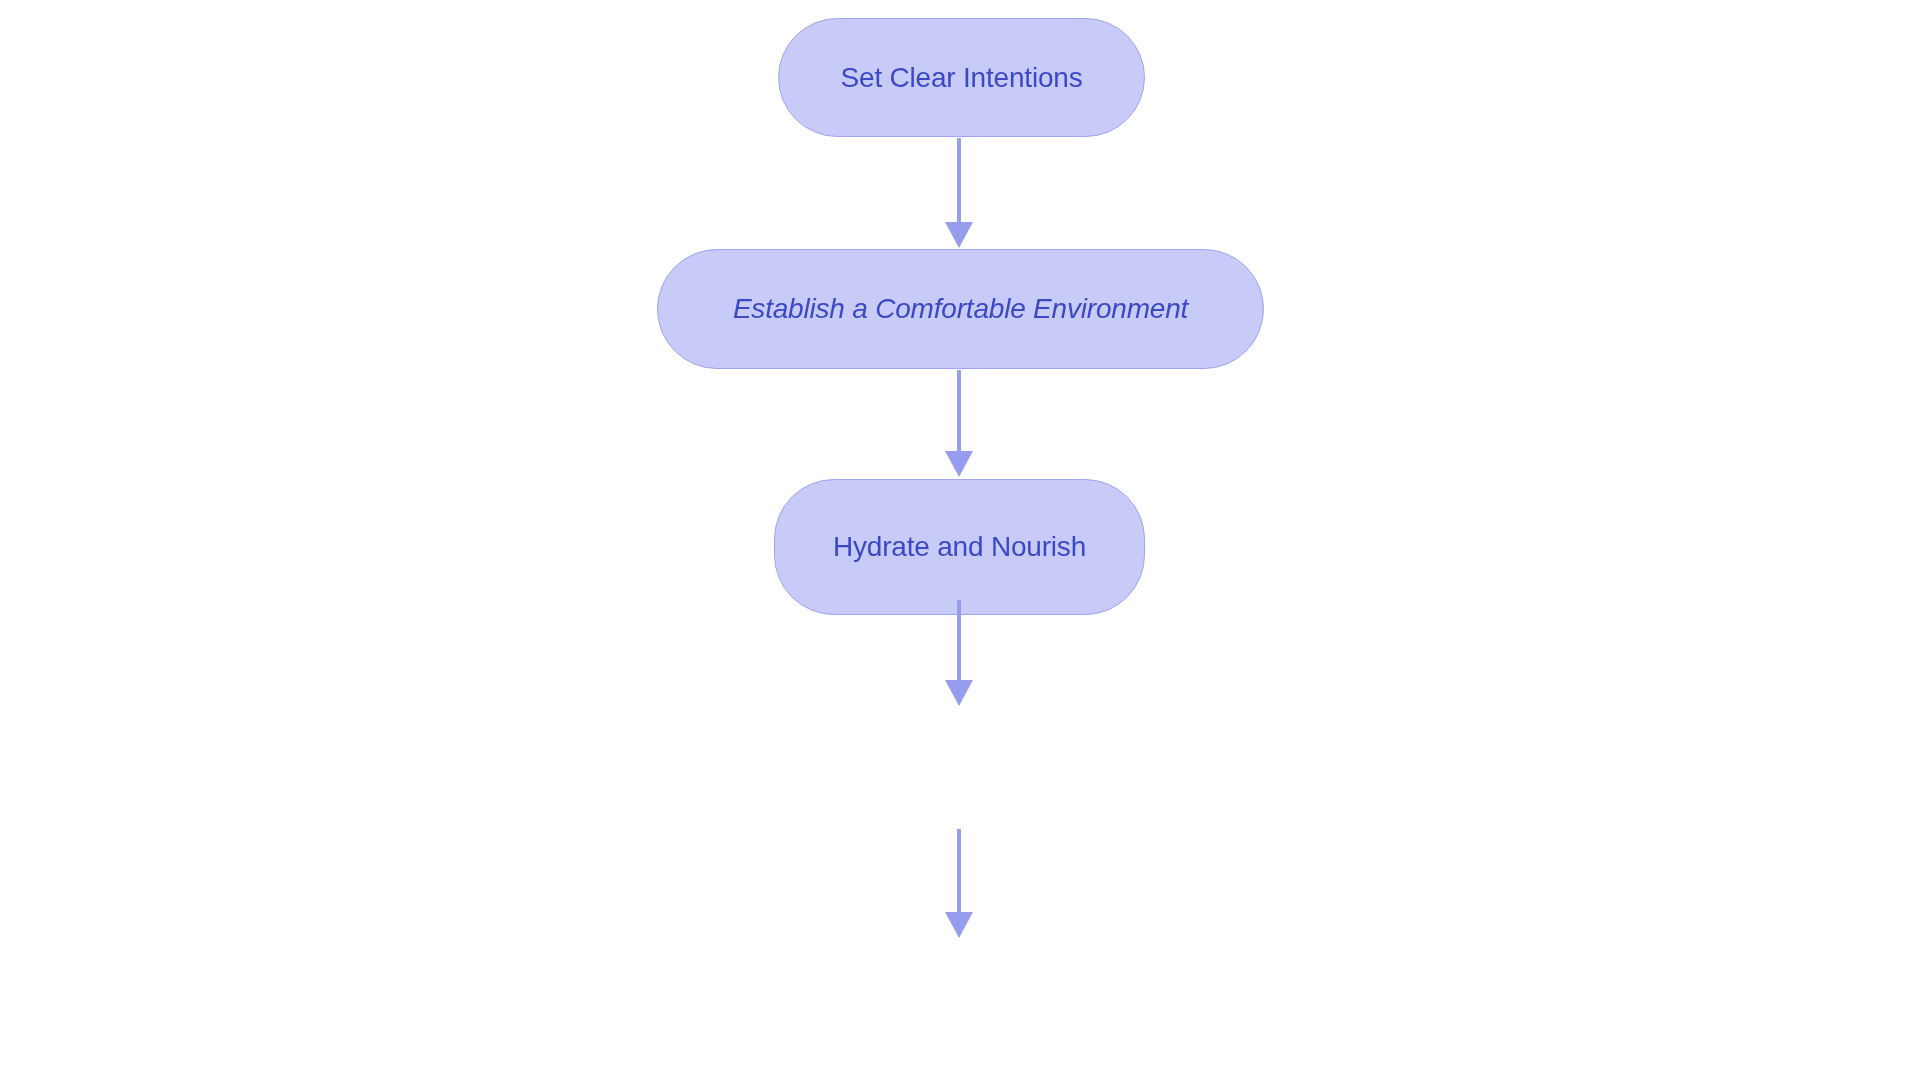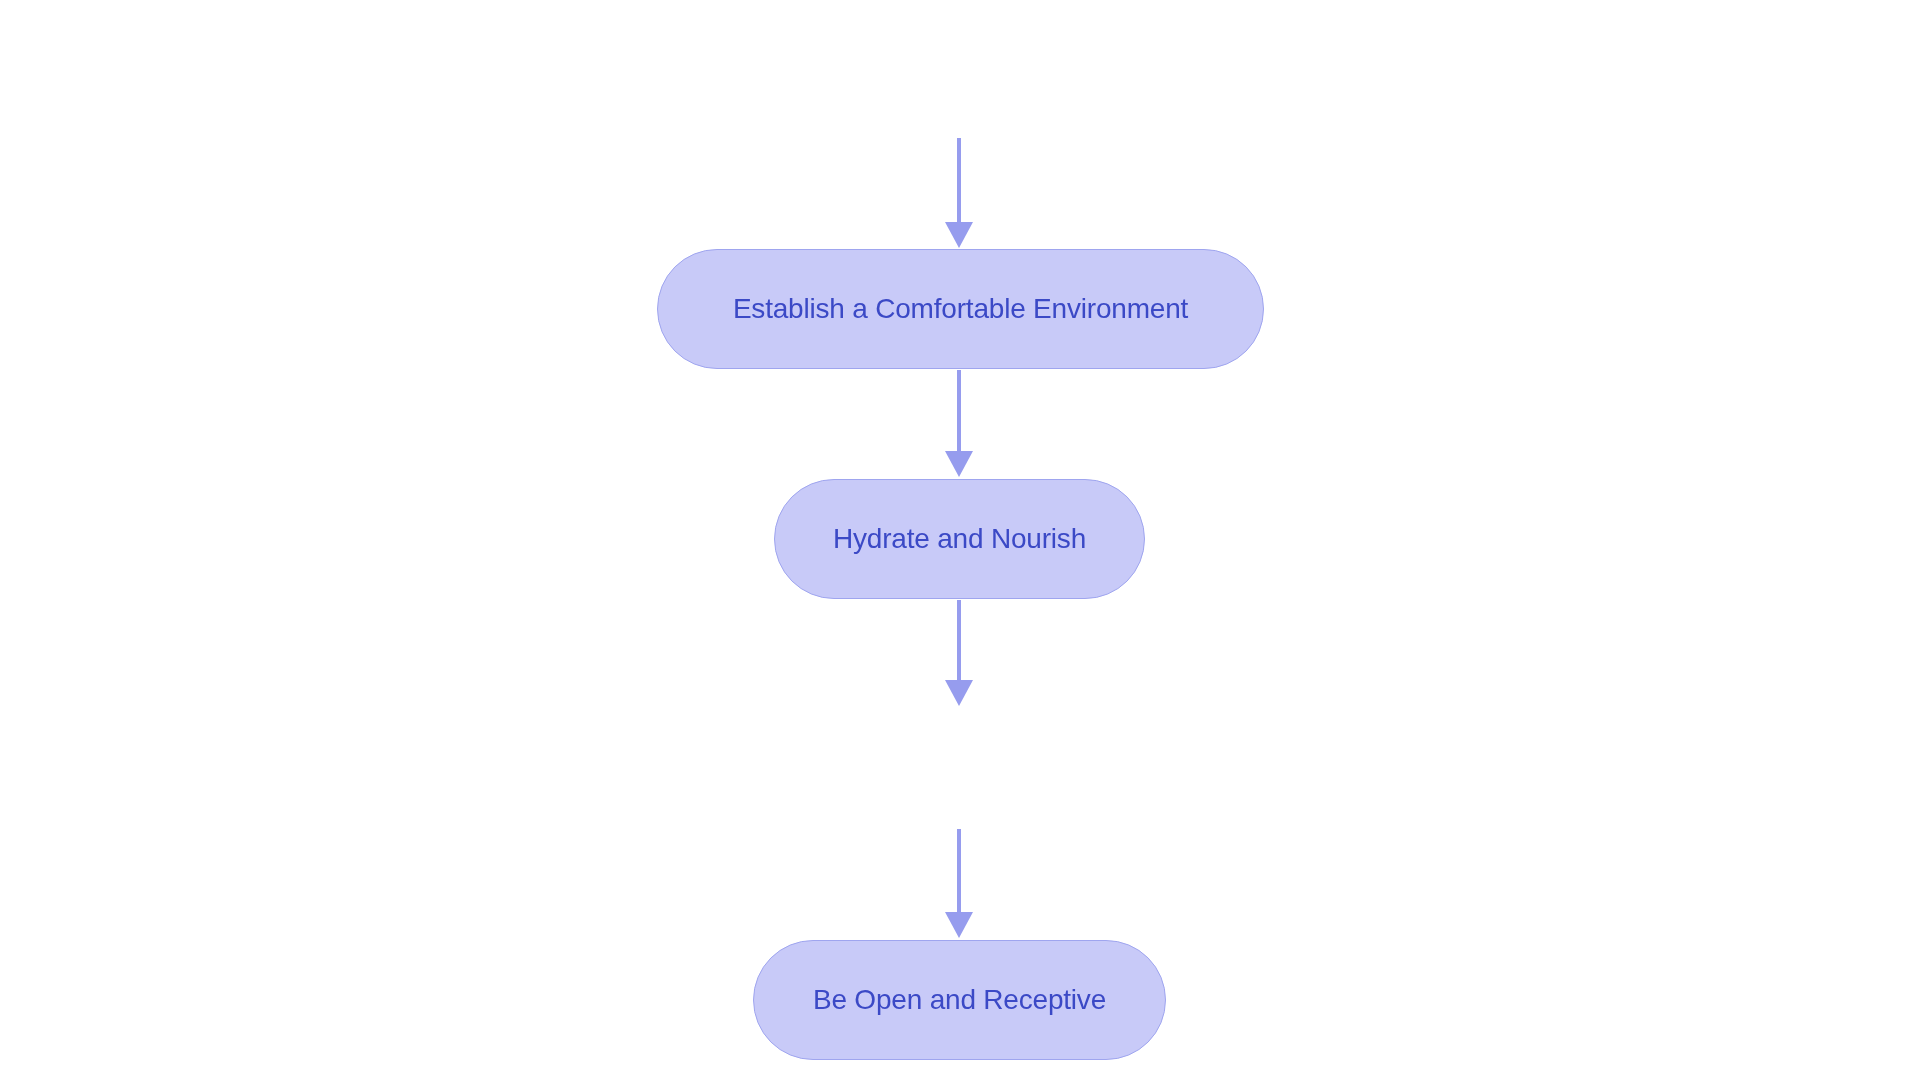--- a/index.html
+++ b/index.html
@@ -28,22 +28,22 @@
   .node-label {
     color: var(--node-text, #3b49c6);
     font-size: 28px;
     font-weight: 400;
     letter-spacing: -0.2px;
     white-space: nowrap;
     text-align: center;
   }
   
   .node-1 { left: 778px; top: 18px;  width: 367px; height: 119px; }
-  .node-2 { left: 657px; top: 249px; width: 607px; height: 120px; }
-  .node-3 { left: 774px; top: 479px; width: 371px; height: 120px; }
+  .node-2 { left: 657px; top: 249px; width: 607px; height: 120px; font-style: italic; }
+  .node-3 { left: 774px; top: 479px; width: 371px; height: 136px; }
   .node-4 { left: 770px; top: 708px; width: 377px; height: 120px; }
   .node-5 { left: 753px; top: 940px; width: 413px; height: 120px; }
 
   
   .arrow {
     position: absolute;
     left: 945px;
     width: 28px;
   }
   .arrow-1 { top: 138px; height: 110px; }
@@ -67,20 +67,23 @@
     border-left: 14px solid transparent;
     border-right: 14px solid transparent;
     border-top: 26px solid var(--arrow, #969cee);
   }
 </style>
 </head>
 <body>
 
 <div class="canvas">
 
+  <div class="node node-1">
+    <span class="node-label">Set Clear Intentions</span>
+  </div>
 
   <div class="arrow arrow-1">
     <div class="stem"></div>
     <div class="head"></div>
   </div>
 
   <div class="node node-2">
     <span class="node-label">Establish a Comfortable Environment</span>
   </div>
 
@@ -97,17 +100,14 @@
     <div class="stem"></div>
     <div class="head"></div>
   </div>
 
 
   <div class="arrow arrow-4">
     <div class="stem"></div>
     <div class="head"></div>
   </div>
 
-  <div class="node node-5">
-    <span class="node-label">Be Open and Receptive</span>
-  </div>
 
 </div>
 
 </body></html>

